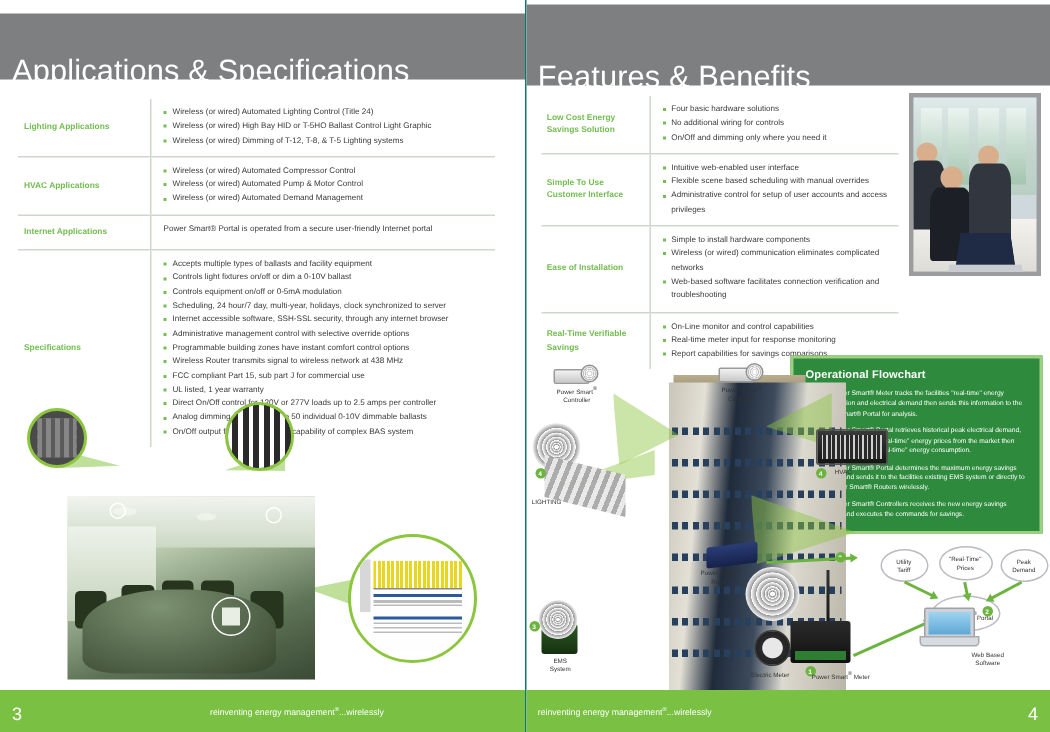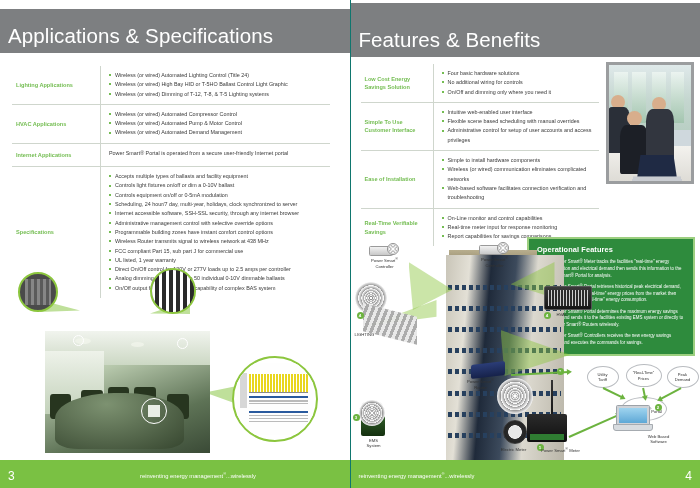--- a/index.html
+++ b/index.html
@@ -12,21 +12,21 @@
   .spread{position:relative;width:700px;height:488px;display:flex;}
   .page{position:relative;width:350px;height:488px;overflow:hidden;background:#fff;}
   .page-right{border-left:1px solid #0f766e;}
 
   
   .hdr-band{position:absolute;background:#7d7f81;}
   .page-left .hdr-band{left:0;top:9px;width:350px;height:44px;}
   .page-right .hdr-band{left:0;top:3px;width:350px;height:54px;}
   .hdr-title{
     position:absolute;color:#ffffff;font-weight:400;
-    letter-spacing:.1px;white-space:nowrap;
+    letter-spacing:.1px;white-space:nowrap;margin-top:12px;
   }
   .page-left .hdr-title{left:8px;top:24px;font-size:20.5px;}
   .page-right .hdr-title{left:8px;top:28px;font-size:20.5px;}
 
   
   .tbl{position:absolute;width:318px;}
   .page-left .tbl{left:12px;top:66px;}
   .page-right .tbl{left:360px;top:64px;width:238px;}
   .page-right .tbl{left:10px;}
   .trow{display:flex;border-bottom:1px solid #cfd6cd;}
@@ -372,21 +372,21 @@
       <div class="head" style="left:2%;top:26%;width:17%;height:12%;"></div>
       <div class="torso" style="position:absolute;left:-4%;top:36%;width:30%;height:40%;background:#2a2f38;"></div>
       <div class="head" style="left:22%;top:40%;width:18%;height:13%;"></div>
       <div class="torso" style="position:absolute;left:14%;top:52%;width:34%;height:42%;background:#1c1f26;"></div>
       <div class="head" style="left:53%;top:28%;width:17%;height:12%;"></div>
       <div class="torso" style="position:absolute;left:45%;top:38%;width:34%;height:44%;background:#32363f;"></div>
       <div class="lap"></div>
     </div>
 
     <div class="flow">
-      <div class="flow-title">Operational Features</div>
+      <div class="flow-title">Operational Flowchart</div>
       <div class="flow-item">
         <span class="flow-num">1.</span>
         <span>The Power Smart® Meter tracks the facilities "real-time" energy consumption and electrical demand then sends this information to the Power Smart® Portal for analysis.</span>
       </div>
       <div class="flow-item">
         <span class="flow-num">2.</span>
         <span>The Power Smart® Portal retrieves historical peak electrical demand, utility tariff rates and "real-time" energy  prices from the market then tracks it against the "real-time" energy consumption.</span>
       </div>
       <div class="flow-item">
         <span class="flow-num">3.</span>

